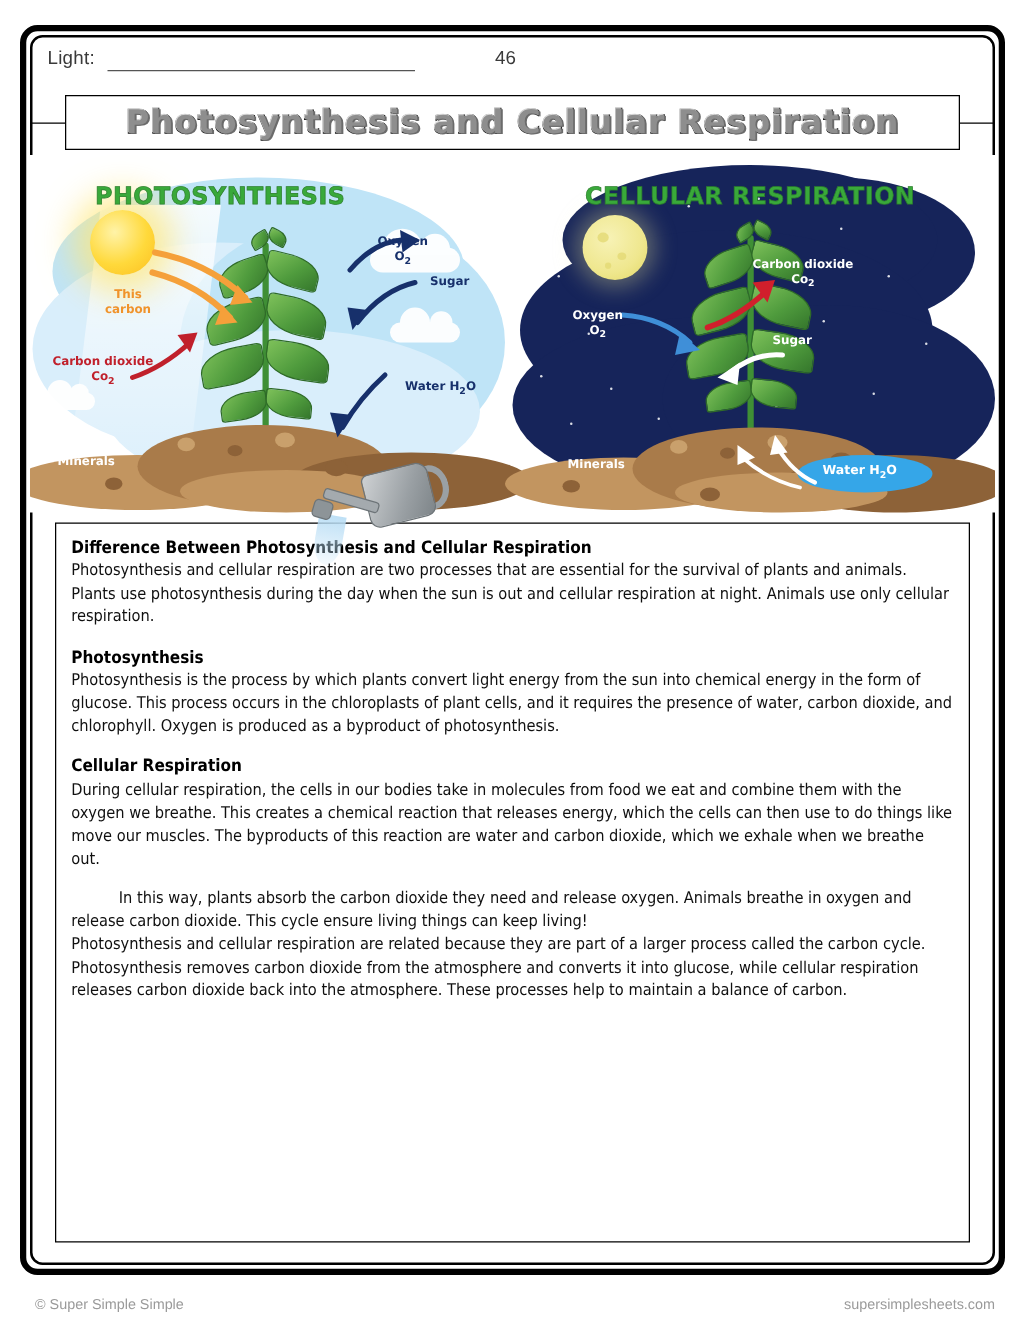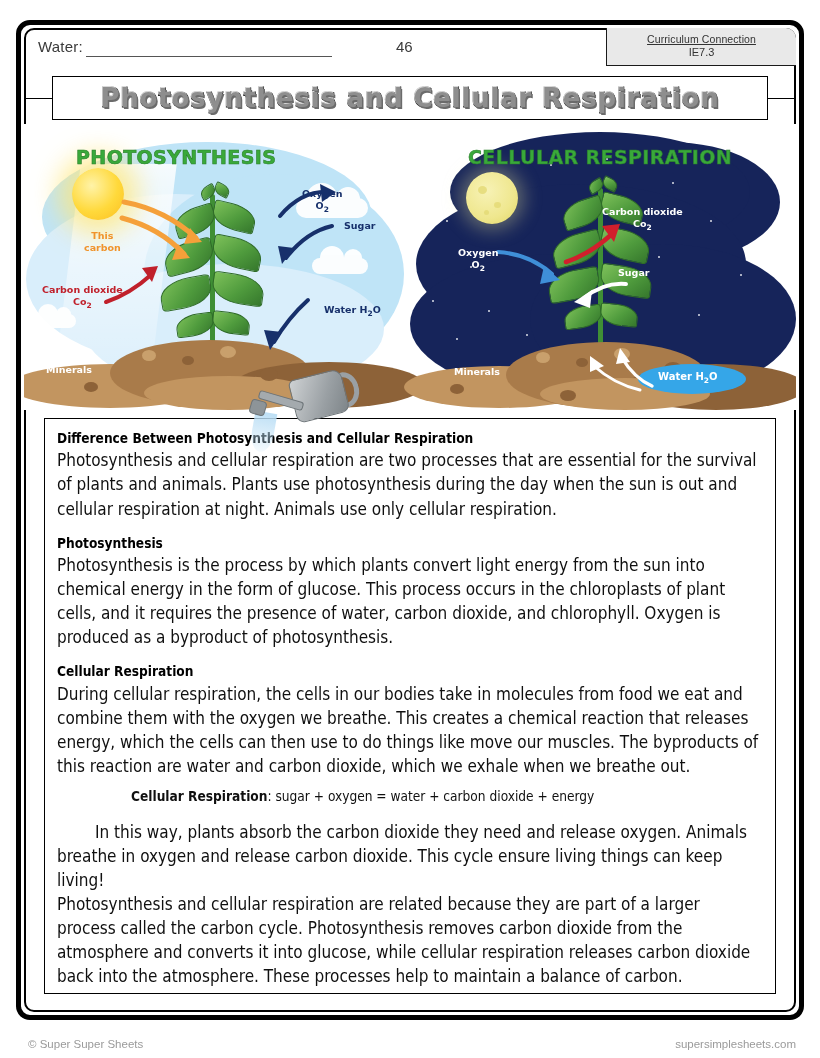--- a/index.html
+++ b/index.html
@@ -363,21 +363,21 @@
   #text-box {
     position: absolute;
     left: 20px; top: 390px;
     width: 732px; height: 576px;
     border: 1.8px solid #000;
     background: #fff;
     padding: 10px 12px 8px 12px;
   }
   .para {
     font-family: "DejaVu Sans Condensed", "DejaVu Sans", sans-serif;
-    font-size: 17px;
+    font-size: 13px;
     line-height: 1.42;
     color: #101010;
     margin: 0 0 0 0;
     text-align: left;
   }
   .sec-heading {
     font-family: "DejaVu Sans Condensed", "DejaVu Sans", sans-serif;
     font-size: 13.6px;
     font-weight: 700;
     color: #000;
@@ -411,27 +411,23 @@
 </style>
 </head>
 <body>
 
 <div id="page-outer-frame"></div>
 <div id="page-inner-frame"></div>
 
 <div id="content">
 
   <div id="header-row">
-    <div id="name-label">Water:</div>
+    <div id="name-label">Light:</div>
     <div id="name-line"></div>
     <div id="page-number">46</div>
-    <div id="curriculum-box">
-      <div id="curriculum-title">Curriculum Connection</div>
-      <div id="curriculum-code">IE7.3</div>
-    </div>
   </div>
 
   <div id="title-banner">
     <div id="title-rule-left"></div>
     <div id="title-rule-right"></div>
     <div id="title-box">
       <div id="worksheet-title">Photosynthesis and Cellular Respiration</div>
     </div>
   </div>
 
@@ -645,26 +641,25 @@
 
     <p class="sec-heading">Photosynthesis</p>
     <p class="para">Photosynthesis is the process by which plants convert light energy from the sun into chemical energy in the form of glucose. This process occurs in the chloroplasts of plant cells, and it requires the presence of water, carbon dioxide, and chlorophyll. Oxygen is produced as a byproduct of photosynthesis.</p>
 
 
     <div class="gap"></div>
 
     <p class="sec-heading">Cellular Respiration</p>
     <p class="para">During cellular respiration, the cells in our bodies take in molecules from food we eat and combine them with the oxygen we breathe. This creates a chemical reaction that releases energy, which the cells can then use to do things like move our muscles. The byproducts of this reaction are water and carbon dioxide, which we exhale when we breathe out.</p>
 
-    <p class="equation"><b>Cellular Respiration</b><span>: sugar + oxygen = water + carbon dioxide + energy</span></p>
 
     <div class="gap"></div>
 
     <p class="para indent-first">In this way, plants absorb the carbon dioxide they need and release oxygen. Animals breathe in oxygen and release carbon dioxide. This cycle ensure living things can keep living!</p>
     <p class="para">Photosynthesis and cellular respiration are related because they are part of a larger process called the carbon cycle. Photosynthesis removes carbon dioxide from the atmosphere and converts it into glucose, while cellular respiration releases carbon dioxide back into the atmosphere. These processes help to maintain a balance of carbon.</p>
   </div>
 
 </div>
 
 <div id="footer">
-  <span>© Super Super Sheets</span>
+  <span>© Super Simple Simple</span>
   <span>supersimplesheets.com</span>
 </div>
 
 </body></html>

